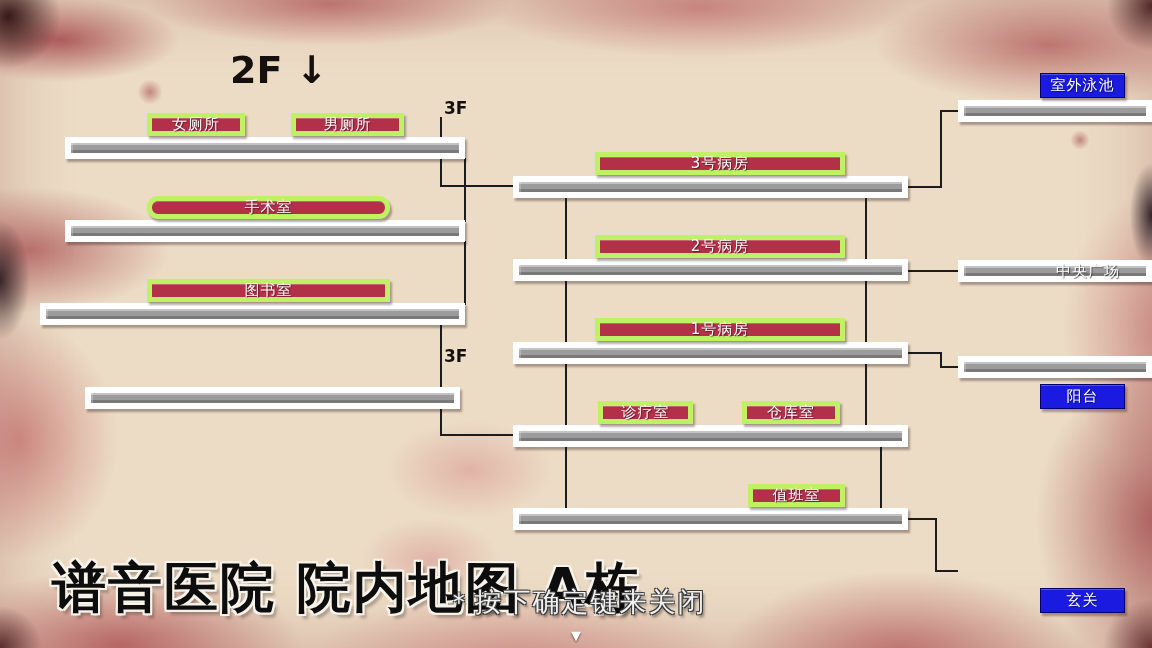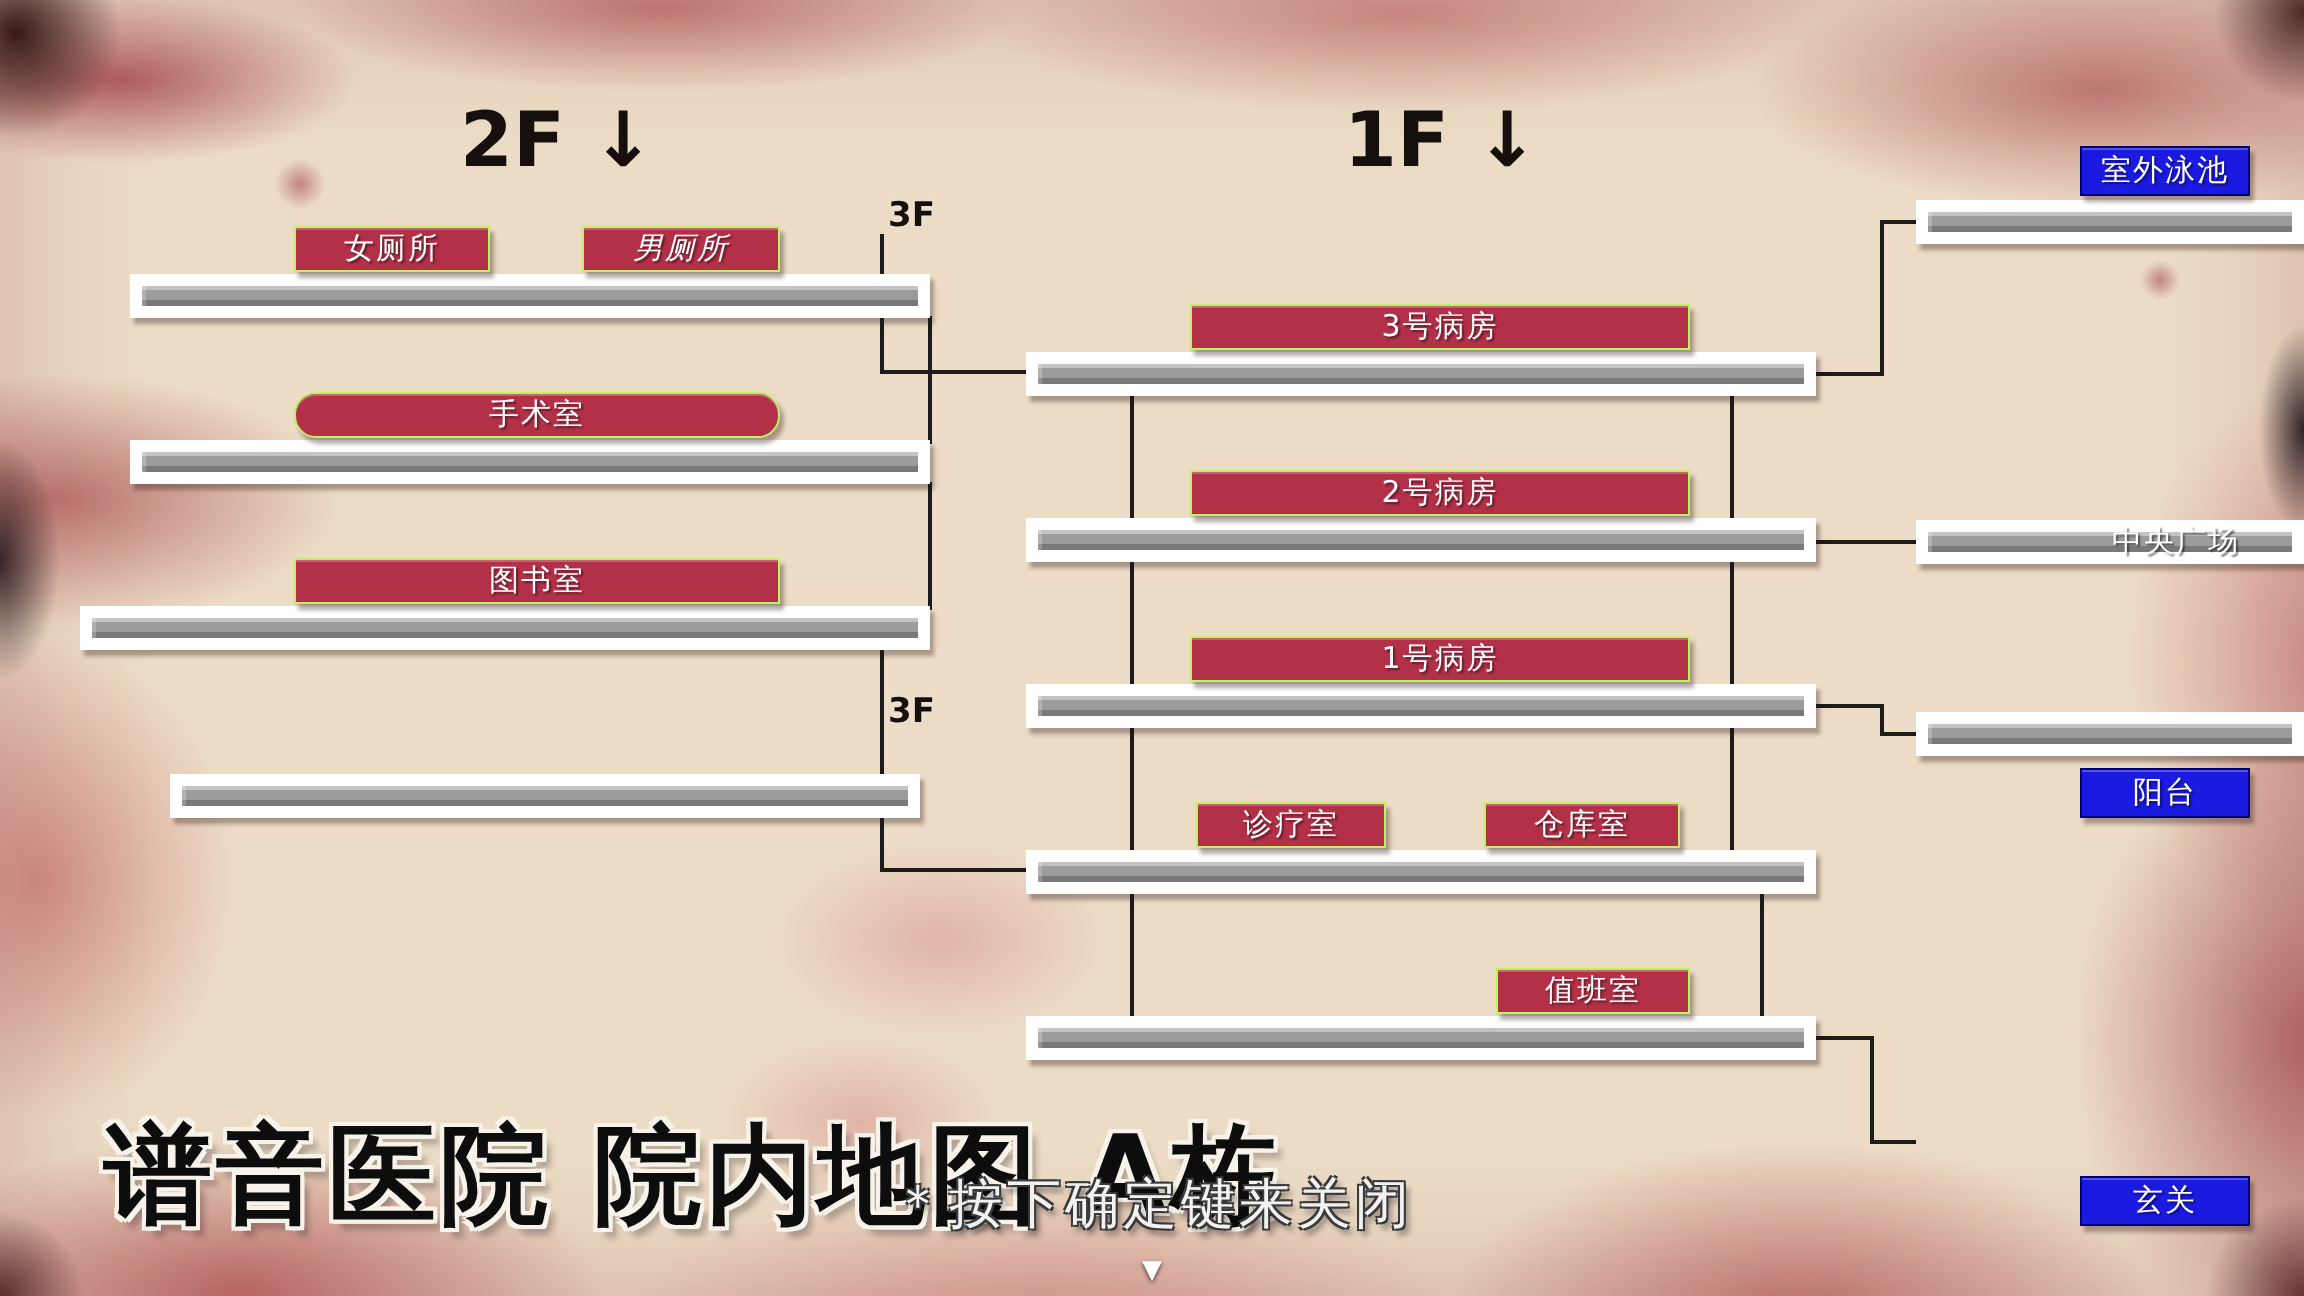--- a/index.html
+++ b/index.html
@@ -50,21 +50,21 @@
     color:#fff; font-size:15px; letter-spacing:1px; white-space:nowrap;
     text-shadow:1px 1px 1px rgba(0,0,0,0.55);
   }
 
   .room, .area {
     position:absolute; height:23px; display:flex; align-items:center; justify-content:center;
     color:#fff; font-size:15px; letter-spacing:1px; z-index:3; white-space:nowrap;
     box-shadow: inset 0 1px 0 rgba(255,255,255,0.25), 2px 3px 2px rgba(40,20,20,0.35);
     text-shadow:1px 1px 1px rgba(0,0,0,0.45);
   }
-  .room { background:#b23048; border:1px solid #bef264; }
+  .room { background:#b23048; border:5px solid #bef264; }
   .area { background:#1a1ae0; border:1px solid #00006e; height:25px; }
 
   .floor-label {
     position:absolute; font-size:38px; font-weight:bold; color:#15100d; z-index:4;
     white-space:nowrap;
   }
   .stair-label {
     position:absolute; font-size:17px; font-weight:bold; color:#15100d; z-index:4;
     text-shadow:0 0 3px rgba(240,230,215,0.9);
   }
@@ -87,21 +87,20 @@
     color:#ffffff; font-size:13px; z-index:6; text-shadow:0 1px 2px rgba(0,0,0,0.7);
   }
 </style>
 </head>
 <body>
 
 <div class="screen">
   <div class="paper"></div>
 
   <div class="floor-label" style="left:230px; top:48px;">2F ↓</div>
-  <div class="floor-label" style="left:672px; top:48px;">1F ↓</div>
 
   <div class="stair-label" style="left:444px; top:98px;">3F</div>
   <div class="stair-label" style="left:444px; top:346px;">3F</div>
 
   <div class="vline" style="left:440px; top:117px; height:70px;"></div>
   <div class="hline" style="left:440px; top:185px; width:75px;"></div>
   <div class="vline" style="left:464px; top:158px; height:64px;"></div>
   <div class="vline" style="left:464px; top:241px; height:64px;"></div>
   <div class="vline" style="left:440px; top:325px; height:111px;"></div>
   <div class="hline" style="left:440px; top:434px; width:75px;"></div>
@@ -134,21 +133,21 @@
   <div class="bar" style="left:513px; top:425px; width:395px;"></div>
   <div class="bar" style="left:513px; top:508px; width:395px;"></div>
 
   <div class="bar" style="left:958px; top:100px; width:194px;"></div>
   <div class="bar" style="left:958px; top:260px; width:194px;">
     <span class="bar-label">中央广场</span>
   </div>
   <div class="bar" style="left:958px; top:356px; width:194px;"></div>
 
   <div class="room" style="left:147px; top:113px; width:98px;">女厕所</div>
-  <div class="room" style="left:291px; top:113px; width:99px;font-style:italic;">男厕所</div>
+  <div class="room" style="left:291px; top:113px; width:113px;">男厕所</div>
   <div class="room" style="left:147px; top:196px; width:243px;border-radius:11px;">手术室</div>
   <div class="room" style="left:147px; top:279px; width:243px;">图书室</div>
   <div class="room" style="left:595px; top:152px; width:250px;">3号病房</div>
   <div class="room" style="left:595px; top:235px; width:250px;">2号病房</div>
   <div class="room" style="left:595px; top:318px; width:250px;">1号病房</div>
   <div class="room" style="left:598px; top:401px; width:95px;">诊疗室</div>
   <div class="room" style="left:742px; top:401px; width:98px;">仓库室</div>
   <div class="room" style="left:748px; top:484px; width:97px;">值班室</div>
 
   <div class="area" style="left:1040px; top:73px;  width:85px;">室外泳池</div>

